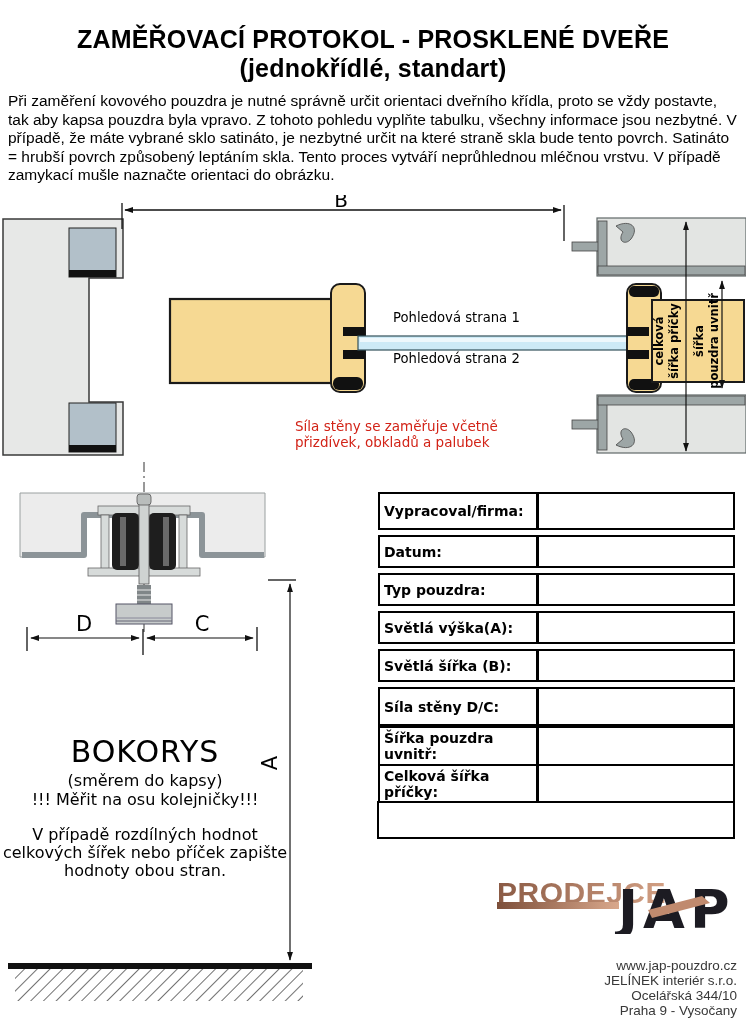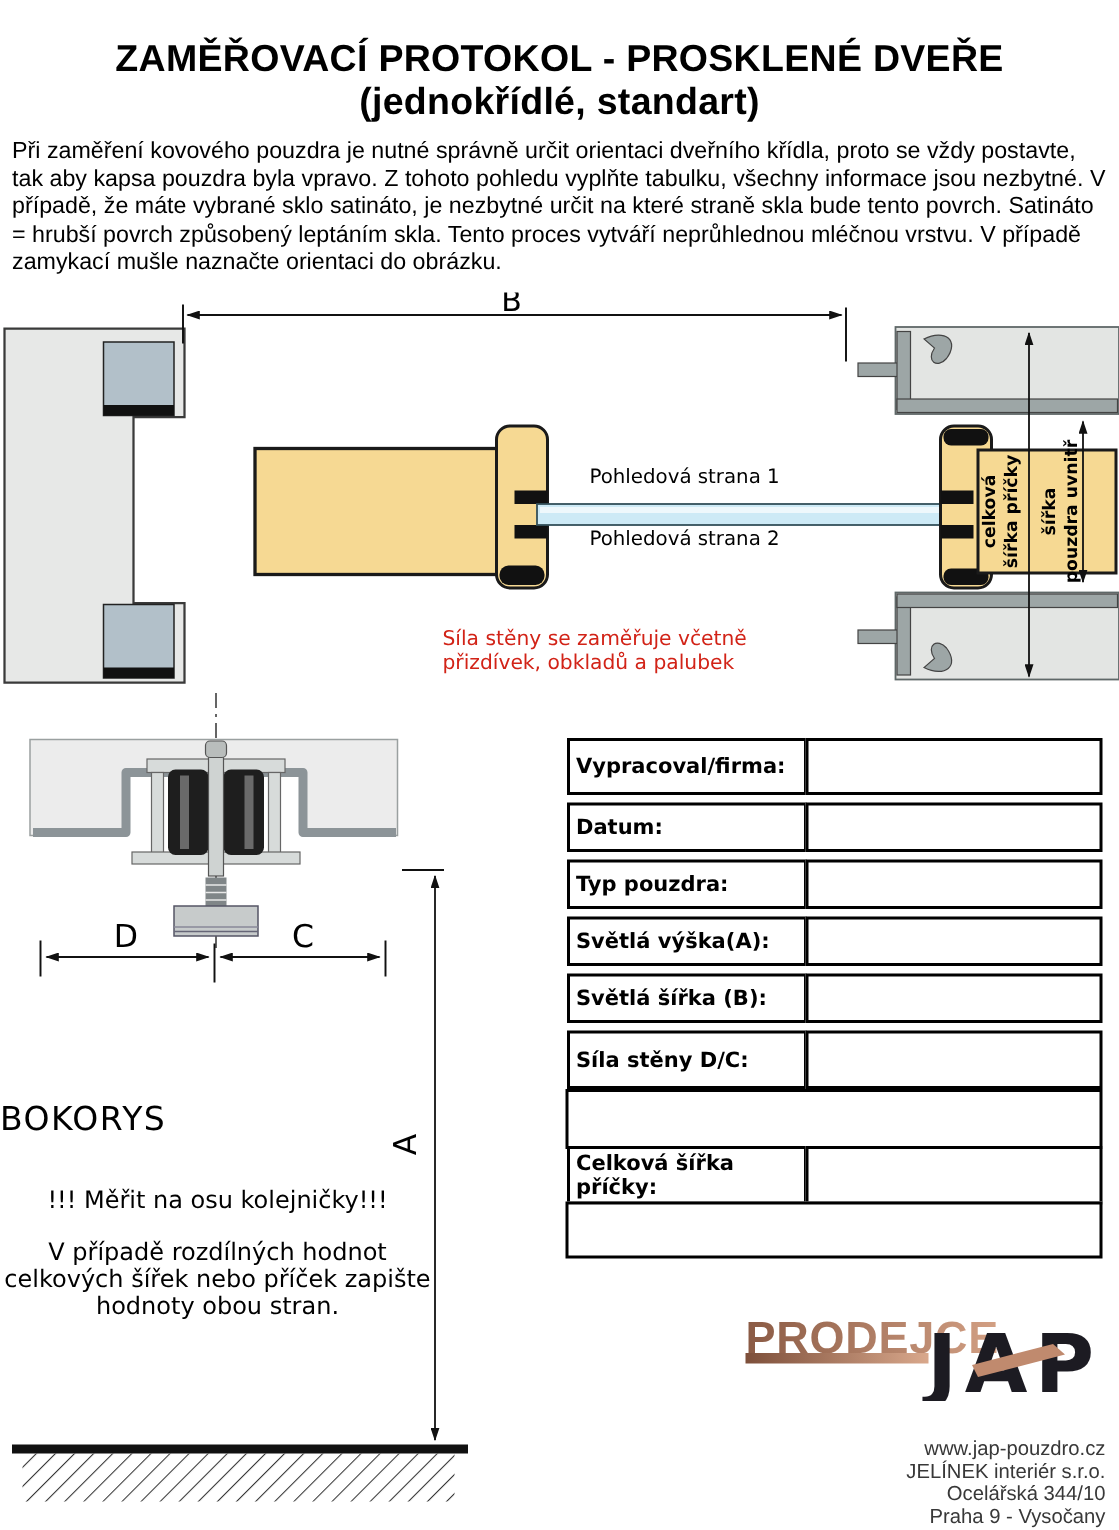--- a/index.html
+++ b/index.html
@@ -16,22 +16,22 @@
   .diag{position:absolute;left:0;}
   #plan-svg{top:195px;}
   #side-svg{top:458px;}
   .svgtext{font-family:"DejaVu Sans",sans-serif;}
 
   .red-note{position:absolute;left:295px;top:418px;width:220px;
             font-family:"DejaVu Sans",sans-serif;font-size:13.5px;line-height:16px;
             color:#d22317;}
 
   
-  .bok-head{position:absolute;left:0;top:734px;width:290px;
-            font-family:"DejaVu Sans",sans-serif;font-size:22px;letter-spacing:1px;}
+  .bok-head{position:absolute;left:0;top:734px;width:290px;text-align:center;
+            font-family:"DejaVu Sans",sans-serif;font-size:30px;letter-spacing:1px;}
   .bok-sub1{position:absolute;left:0;top:771px;width:290px;text-align:center;
             font-family:"DejaVu Sans",sans-serif;font-size:16px;}
   .bok-sub2{position:absolute;left:0;top:790px;width:290px;text-align:center;
             font-family:"DejaVu Sans",sans-serif;font-size:16px;}
   .bok-note{position:absolute;left:-10px;top:826px;width:310px;text-align:center;
             font-family:"DejaVu Sans",sans-serif;font-size:16px;line-height:18px;}
 
   
   #form-table{position:absolute;left:378px;top:492px;width:357px;}
   .form-row{display:flex;}
@@ -192,20 +192,21 @@
 
     <line x1="268" y1="580" x2="296" y2="580" stroke="#111" stroke-width="1.3"></line>
     <line x1="290" y1="584" x2="290" y2="960" stroke="#111" stroke-width="1.2" marker-start="url(#ah2)" marker-end="url(#ah2)"></line>
     <text class="svgtext" font-size="21" text-anchor="middle" transform="rotate(-90 277 763)" x="277" y="763">A</text>
 
     <rect x="8" y="963" width="304" height="6" fill="#111"></rect>
     <rect x="15" y="969" width="288" height="32" fill="url(#hatch)"></rect>
   </svg>
 
   <div class="bok-head">BOKORYS</div>
+  <div class="bok-sub1">(směrem do kapsy)</div>
   <div class="bok-sub2">!!! Měřit na osu kolejničky!!!</div>
   <div class="bok-note">
     <div>V případě rozdílných hodnot</div>
     <div>celkových šířek nebo příček zapište</div>
     <div>hodnoty obou stran.</div>
   </div>
 
   <div id="form-table">
     <div class="form-row">
       <div class="cell-label">Vypracoval/firma:</div>
@@ -225,20 +226,21 @@
     </div>
     <div class="form-row">
       <div class="cell-label">Světlá šířka (B):</div>
       <div class="cell-value"></div>
     </div>
     <div class="form-row">
       <div class="cell-label">Síla stěny D/C:</div>
       <div class="cell-value"></div>
     </div>
     <div class="form-row">
+      <div class="cell-label">Šířka pouzdra uvnitř:</div>
       <div class="cell-value"></div>
     </div>
     <div class="form-row">
       <div class="cell-label">Celková šířka příčky:</div>
       <div class="cell-value"></div>
     </div>
     <div class="form-row">
       <div class="cell-value"></div>
     </div>
   </div>

